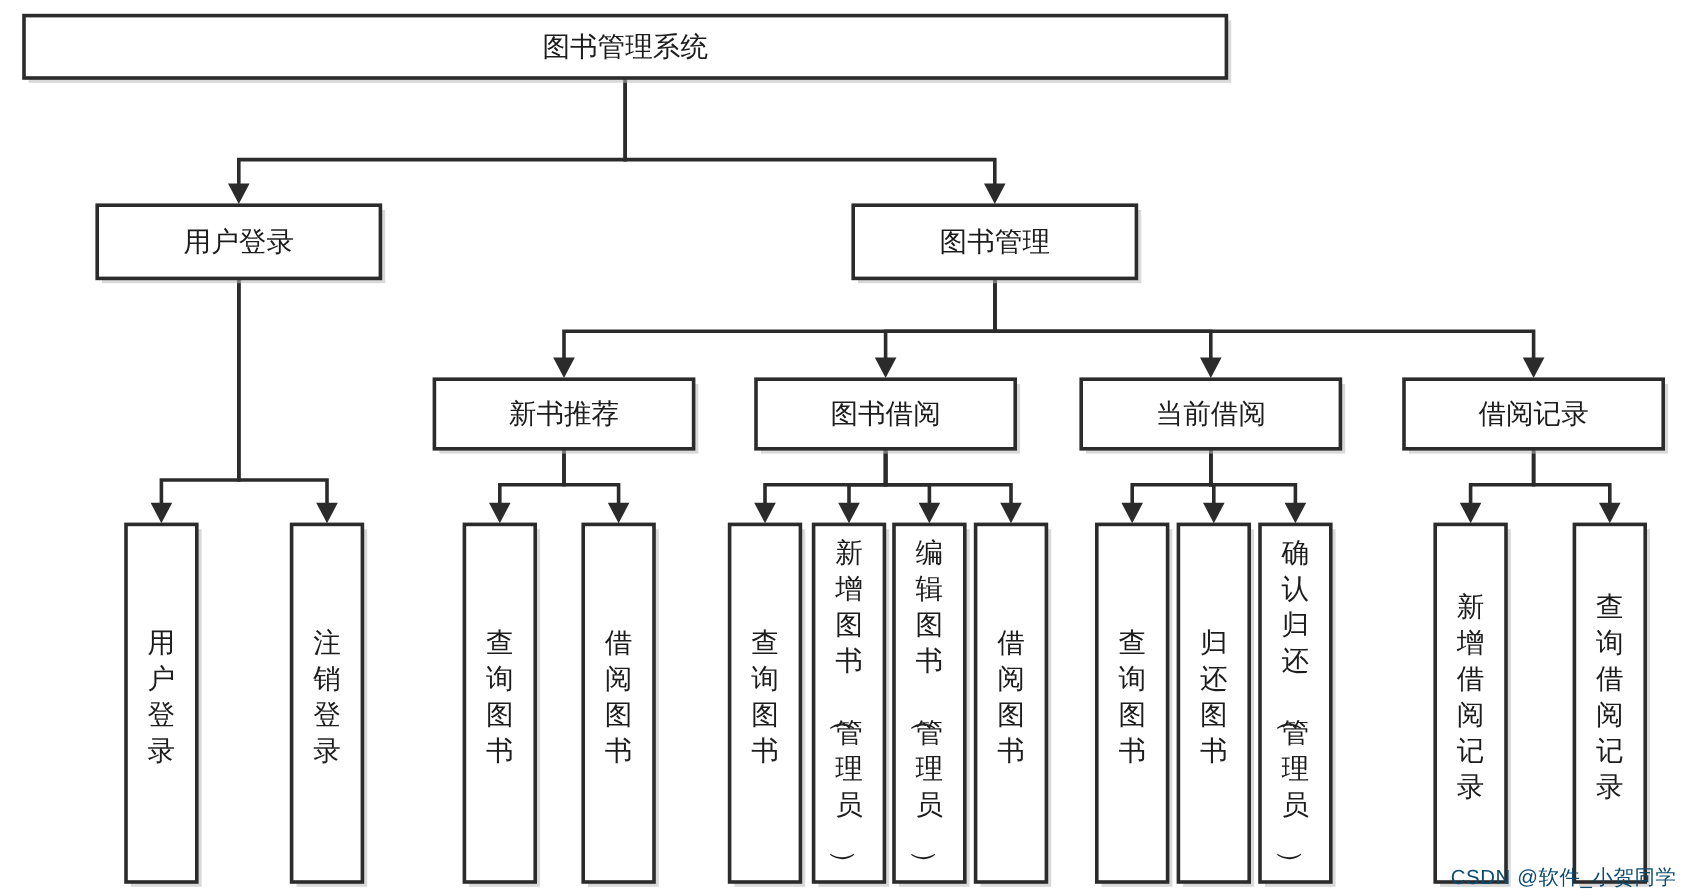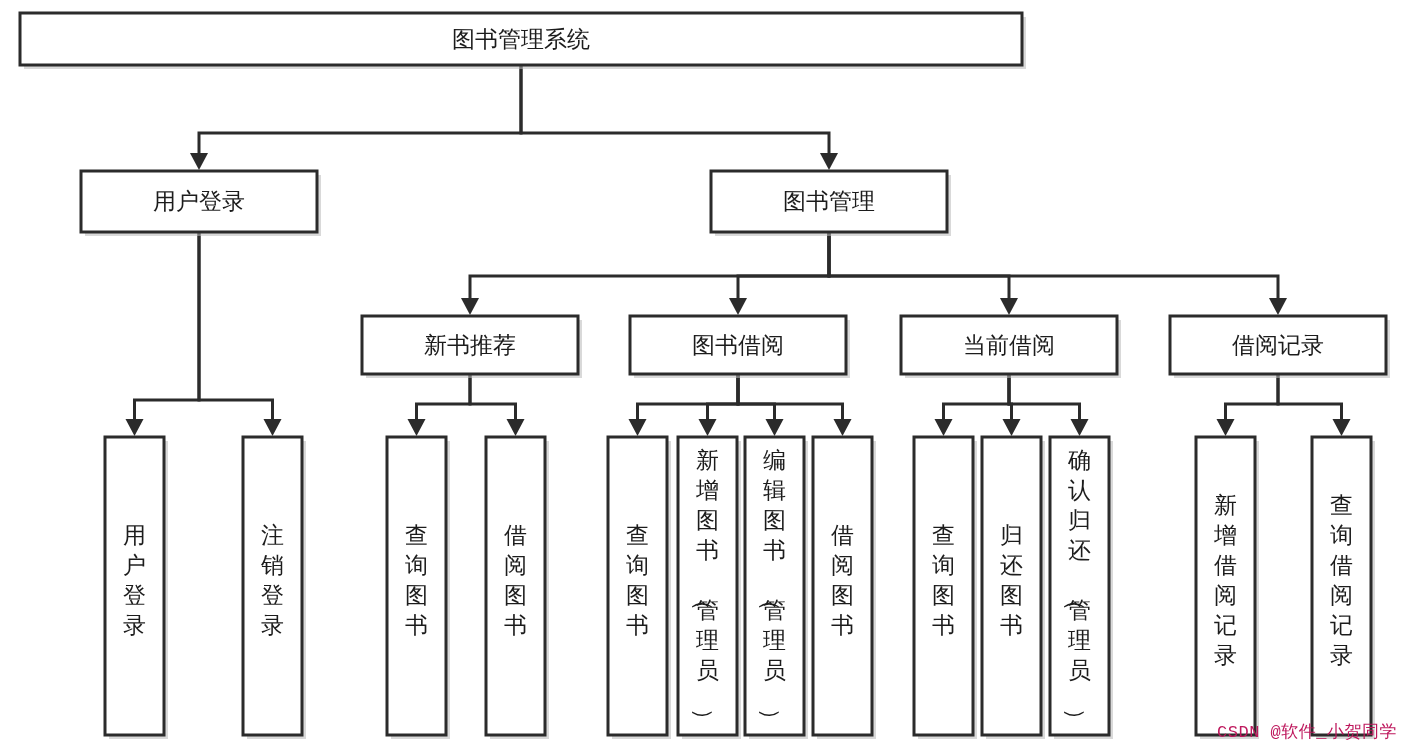--- a/index.html
+++ b/index.html
@@ -53,23 +53,23 @@
   .node-label-v {
     fill: #1c1c1c;
     font-family: "DejaVu Sans", "Liberation Sans", sans-serif;
     font-size: 23px;
     text-anchor: middle;
   }
   .watermark {
     position: absolute;
     right: 8px;
     bottom: 4px;
-    font-family: Liberation Mono, monospace;
+    font-family: Liberation Sans, sans-serif;
     font-size: 17px;
-    color: #be185d;
+    color: #0c4a6e;
     letter-spacing: 0.5px;
     white-space: nowrap;
     user-select: none;
   }
 </style>
 </head>
 <body>
 
 <div id="diagram-root">
 

